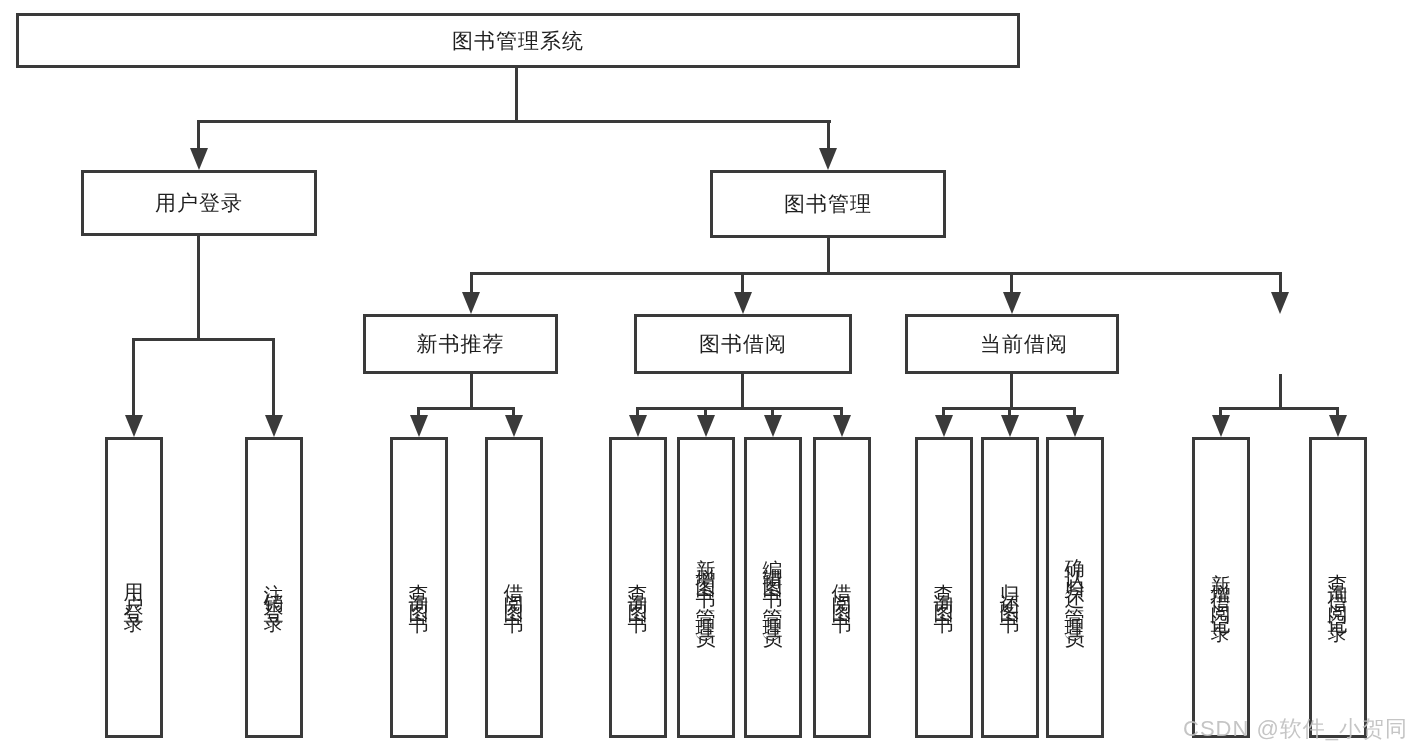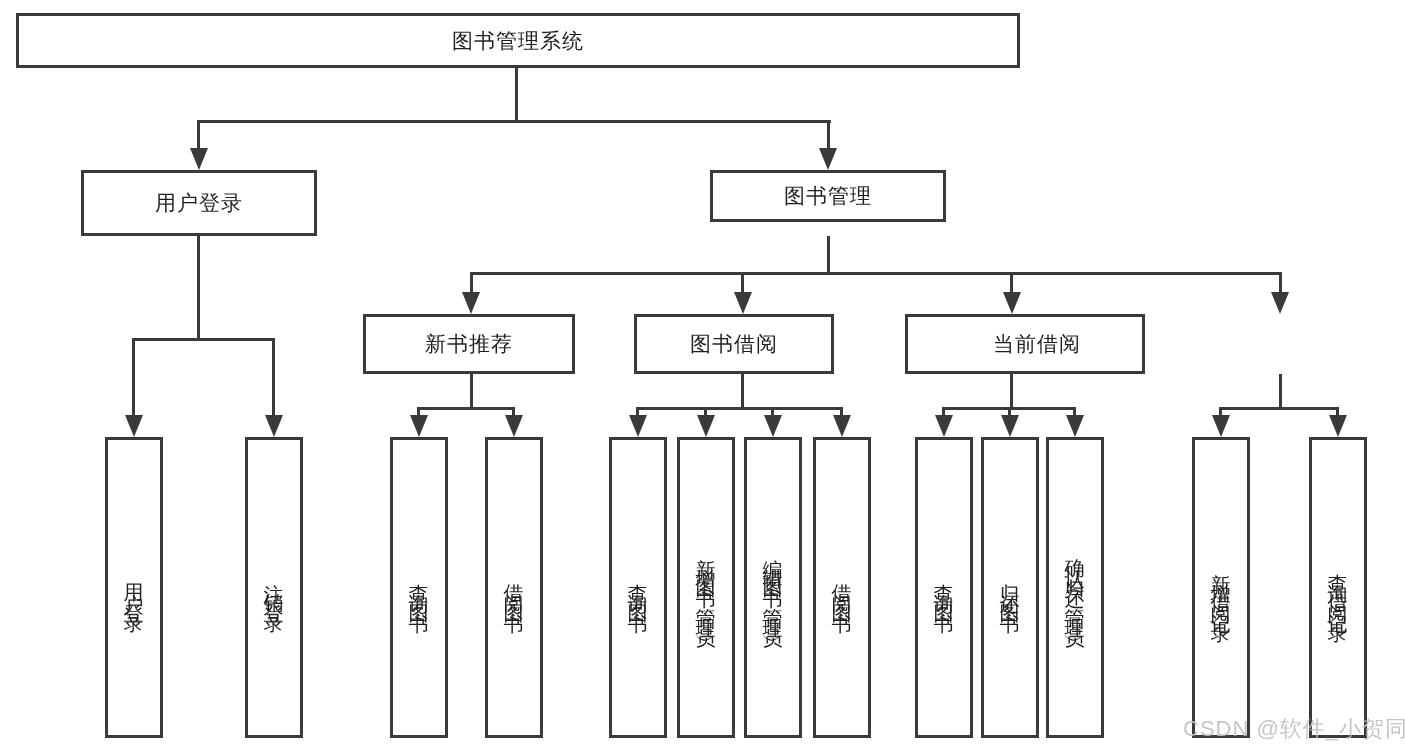--- a/index.html
+++ b/index.html
@@ -61,21 +61,21 @@
   <div class="vline" style="left:515px;top:68px;height:53px;"></div>
   <div class="hline" style="left:197px;top:120px;width:634px;"></div>
   <div class="vline" style="left:197px;top:120px;height:32px;"></div>
   <div class="arrow" style="left:190px;top:148px;"></div>
   <div class="vline" style="left:827px;top:120px;height:32px;"></div>
   <div class="arrow" style="left:819px;top:148px;"></div>
 
   <div class="node" style="left:81px;top:170px;width:236px;height:66px;">
     <span>用户登录</span>
   </div>
-  <div class="node" style="left:710px;top:170px;width:236px;height:52px;">
+  <div class="node" style="left:710px;top:170px;width:236px;height:68px;">
     <span>图书管理</span>
   </div>
 
   <div class="vline" style="left:197px;top:236px;height:102px;"></div>
   <div class="hline" style="left:132px;top:338px;width:143px;"></div>
   <div class="vline" style="left:132px;top:338px;height:81px;"></div>
   <div class="arrow" style="left:125px;top:415px;"></div>
   <div class="vline" style="left:272px;top:338px;height:81px;"></div>
   <div class="arrow" style="left:265px;top:415px;"></div>
 
@@ -83,27 +83,27 @@
   <div class="hline" style="left:470px;top:272px;width:812px;"></div>
   <div class="vline" style="left:470px;top:272px;height:24px;"></div>
   <div class="arrow" style="left:462px;top:292px;"></div>
   <div class="vline" style="left:741px;top:272px;height:24px;"></div>
   <div class="arrow" style="left:734px;top:292px;"></div>
   <div class="vline" style="left:1010px;top:272px;height:24px;"></div>
   <div class="arrow" style="left:1003px;top:292px;"></div>
   <div class="vline" style="left:1279px;top:272px;height:24px;"></div>
   <div class="arrow" style="left:1271px;top:292px;"></div>
 
-  <div class="node" style="left:363px;top:314px;width:212px;height:60px;">
+  <div class="node" style="left:363px;top:314px;width:195px;height:60px;">
     <span>新书推荐</span>
   </div>
-  <div class="node" style="left:634px;top:314px;width:200px;height:60px;">
+  <div class="node" style="left:634px;top:314px;width:218px;height:60px;">
     <span>图书借阅</span>
   </div>
-  <div class="node" style="left:905px;top:314px;width:240px;height:60px;padding-left:24px;">
+  <div class="node" style="left:905px;top:314px;width:214px;height:60px;padding-left:24px;">
     <span>当前借阅</span>
   </div>
 
   <div class="vline" style="left:470px;top:374px;height:36px;"></div>
   <div class="hline" style="left:417px;top:407px;width:98px;"></div>
   <div class="vline" style="left:417px;top:407px;height:12px;"></div>
   <div class="arrow" style="left:410px;top:415px;"></div>
   <div class="vline" style="left:512px;top:407px;height:12px;"></div>
   <div class="arrow" style="left:505px;top:415px;"></div>
 

